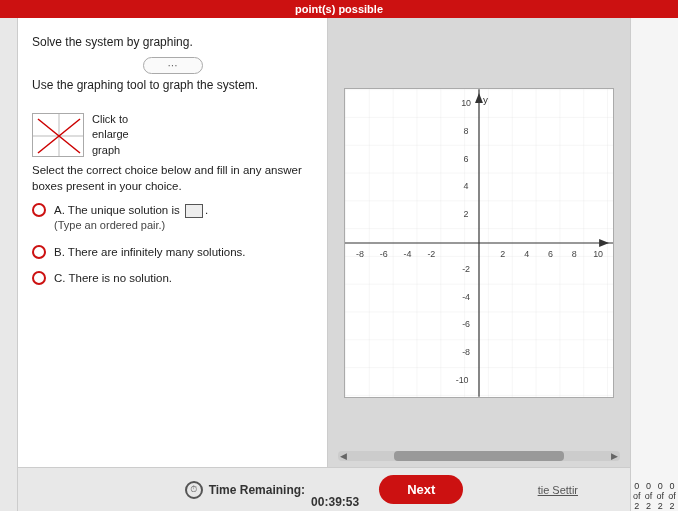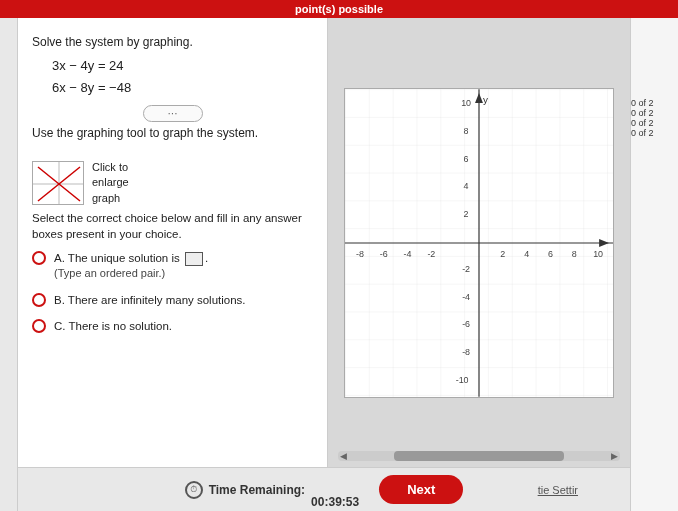--- a/index.html
+++ b/index.html
@@ -44,22 +44,22 @@
       align-items: center;
       padding-top: 10px;
     }
 
     
     .right-sidebar {
       width: 48px;
       background: #f5f5f5;
       border-left: 1px solid #ccc;
       display: flex;
-      flex-direction: column;
-      align-items: flex-start;
+      flex-direction: row;
+      align-items: flex-end;
       padding-top: 80px;
     }
     .score-text {
       font-size: 9px;
       color: #333;
       text-align: center;
       writing-mode: horizontal-tb;
     }
 
     
@@ -332,24 +332,20 @@
 
   <div class="left-sidebar"></div>
 
   <div class="center-area">
     <div class="content-row">
 
       <div class="question-panel">
 
         <div class="question-title">Solve the system by graphing.</div>
 
-        <div class="equation-block">
-          <div>3x − 4y  =  24</div>
-          <div>6x − 8y  =  −48</div>
-        </div>
 
         <div class="separator-dots">
           <button class="dots-btn">···</button>
         </div>
 
         <div class="instruction-text">Use the graphing tool to graph the system.</div>
 
         <div class="graph-thumb">
           <div class="graph-thumbnail">
             <svg width="52" height="44" viewBox="0 0 52 44">

